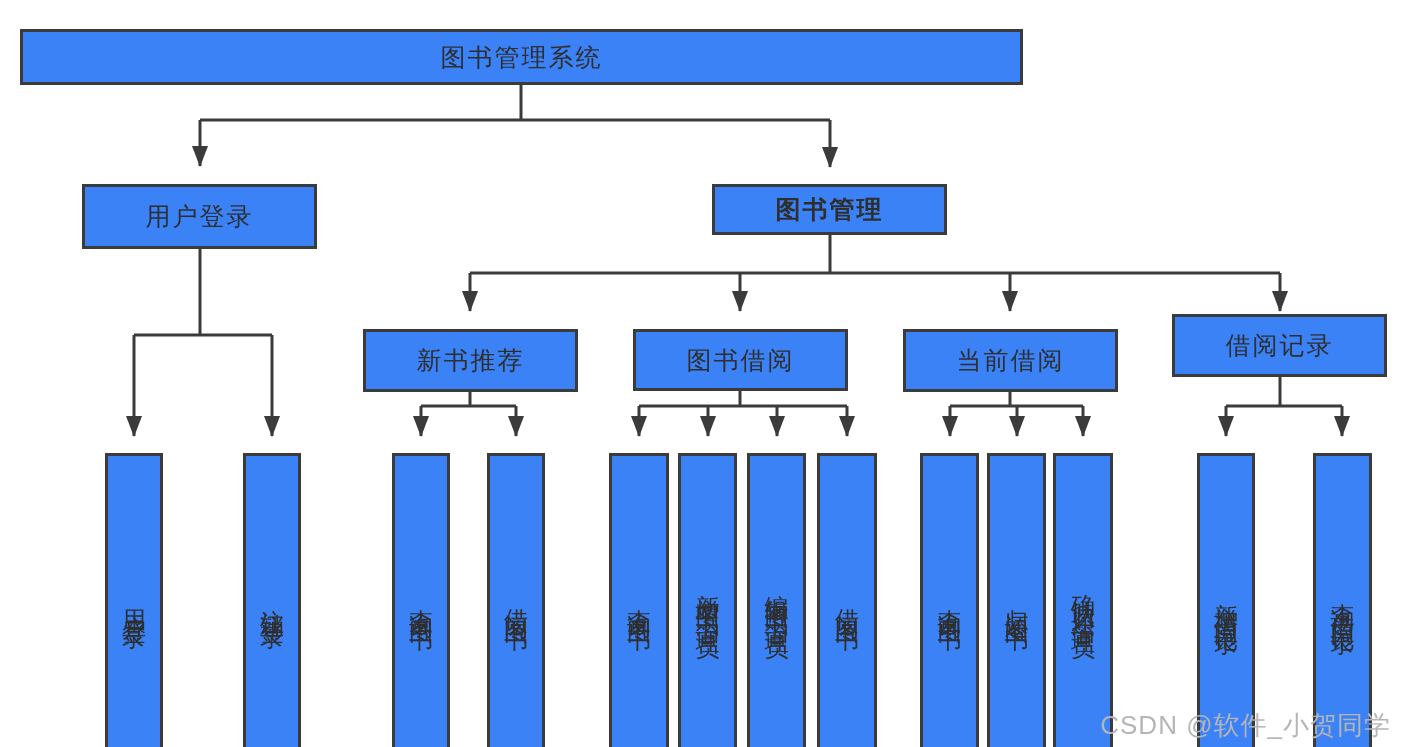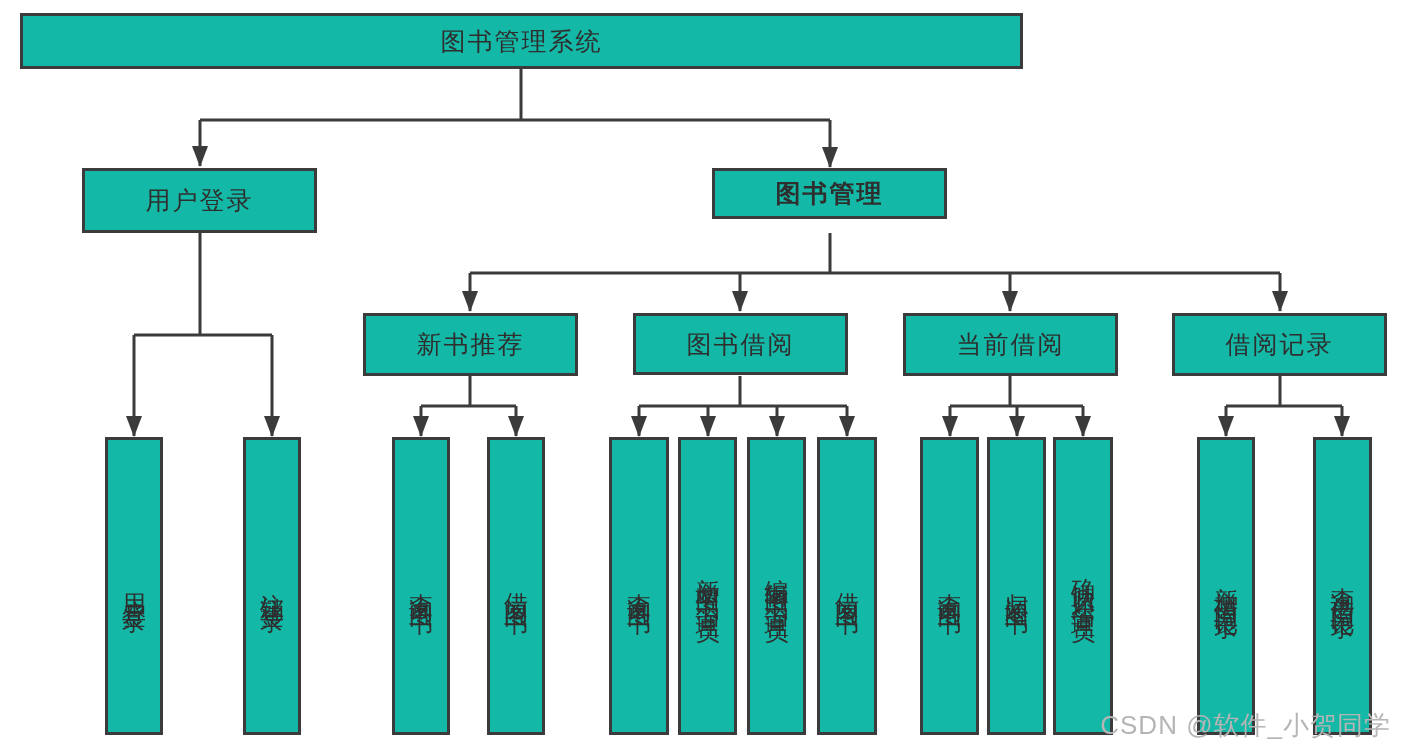--- a/index.html
+++ b/index.html
@@ -19,27 +19,28 @@
     position: absolute;
     left: 0;
     top: 0;
     width: 1405px;
     height: 747px;
     z-index: 1;
   }
   .node {
     position: absolute;
     box-sizing: border-box;
-    background: #14b8a6;
+    background: #3b82f6;
     border: 3px solid #3b3b3b;
     display: flex;
     align-items: center;
     justify-content: center;
     color: #2e2e2e;
     z-index: 2;
+    margin-top: 16px;
   }
   .node.h {
     font-size: 25px;
     letter-spacing: 2px;
     white-space: nowrap;
   }
   .node.v {
     font-size: 24px;
     letter-spacing: 6px;
     line-height: 1;
@@ -120,21 +121,21 @@
 
   <div class="node h" style="left:363px; top:313px; width:215px; height:63px;">
     <span class="lbl">新书推荐</span>
   </div>
   <div class="node h" style="left:633px; top:313px; width:215px; height:62px;">
     <span class="lbl">图书借阅</span>
   </div>
   <div class="node h" style="left:903px; top:313px; width:215px; height:63px;">
     <span class="lbl">当前借阅</span>
   </div>
-  <div class="node h" style="left:1172px; top:313px; width:215px; height:63px;align-items:center;">
+  <div class="node h" style="left:1172px; top:298px; width:215px; height:63px;align-items:center;">
     <span class="lbl">借阅记录</span>
   </div>
 
   <div class="node v" style="left:105px; top:437px; width:58px; height:298px;">
     <span class="lbl">用户登录</span>
   </div>
   <div class="node v" style="left:243px; top:437px; width:58px; height:298px;">
     <span class="lbl">注销登录</span>
   </div>
 

